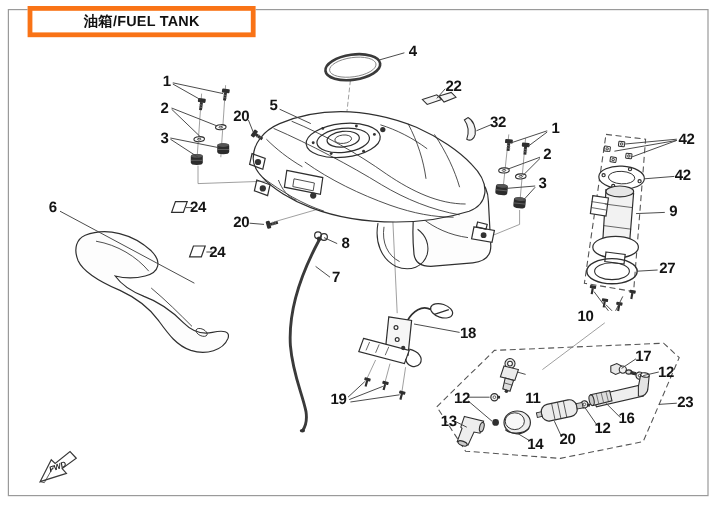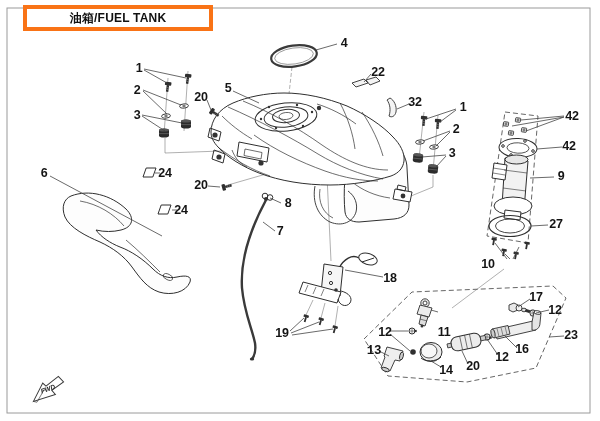--- a/index.html
+++ b/index.html
@@ -370,21 +370,21 @@
       <div class="callout" style="left: 165px; top: 173px;">24</div>
       <div class="callout" style="left: 181px; top: 210px;">24</div>
       <div class="callout" style="left: 44px; top: 173px;">6</div>
       <div class="callout" style="left: 201px; top: 185px;">20</div>
       <div class="callout" style="left: 288px; top: 203px;">8</div>
       <div class="callout" style="left: 280px; top: 231px;">7</div>
       <div class="callout" style="left: 390px; top: 278px;">18</div>
       <div class="callout" style="left: 282px; top: 333px;">19</div>
       <div class="callout" style="left: 444px; top: 312px; margin-top: 20px;">11</div>
       <div class="callout" style="left: 385px; top: 332px;">12</div>
-      <div class="callout" style="left: 374px; top: 351px; font-family: Liberation Mono, monospace;">13</div>
+      <div class="callout" style="left: 374px; top: 351px;">13</div>
       <div class="callout" style="left: 446px; top: 370px;">14</div>
       <div class="callout" style="left: 473px; top: 366px;">20</div>
       <div class="callout" style="left: 502px; top: 357px;">12</div>
       <div class="callout" style="left: 522px; top: 349px;">16</div>
       <div class="callout" style="left: 555px; top: 310px;">12</div>
       <div class="callout" style="left: 536px; top: 297px;">17</div>
       <div class="callout" style="left: 571px; top: 335px;">23</div>
     </div>
 
 </div>

